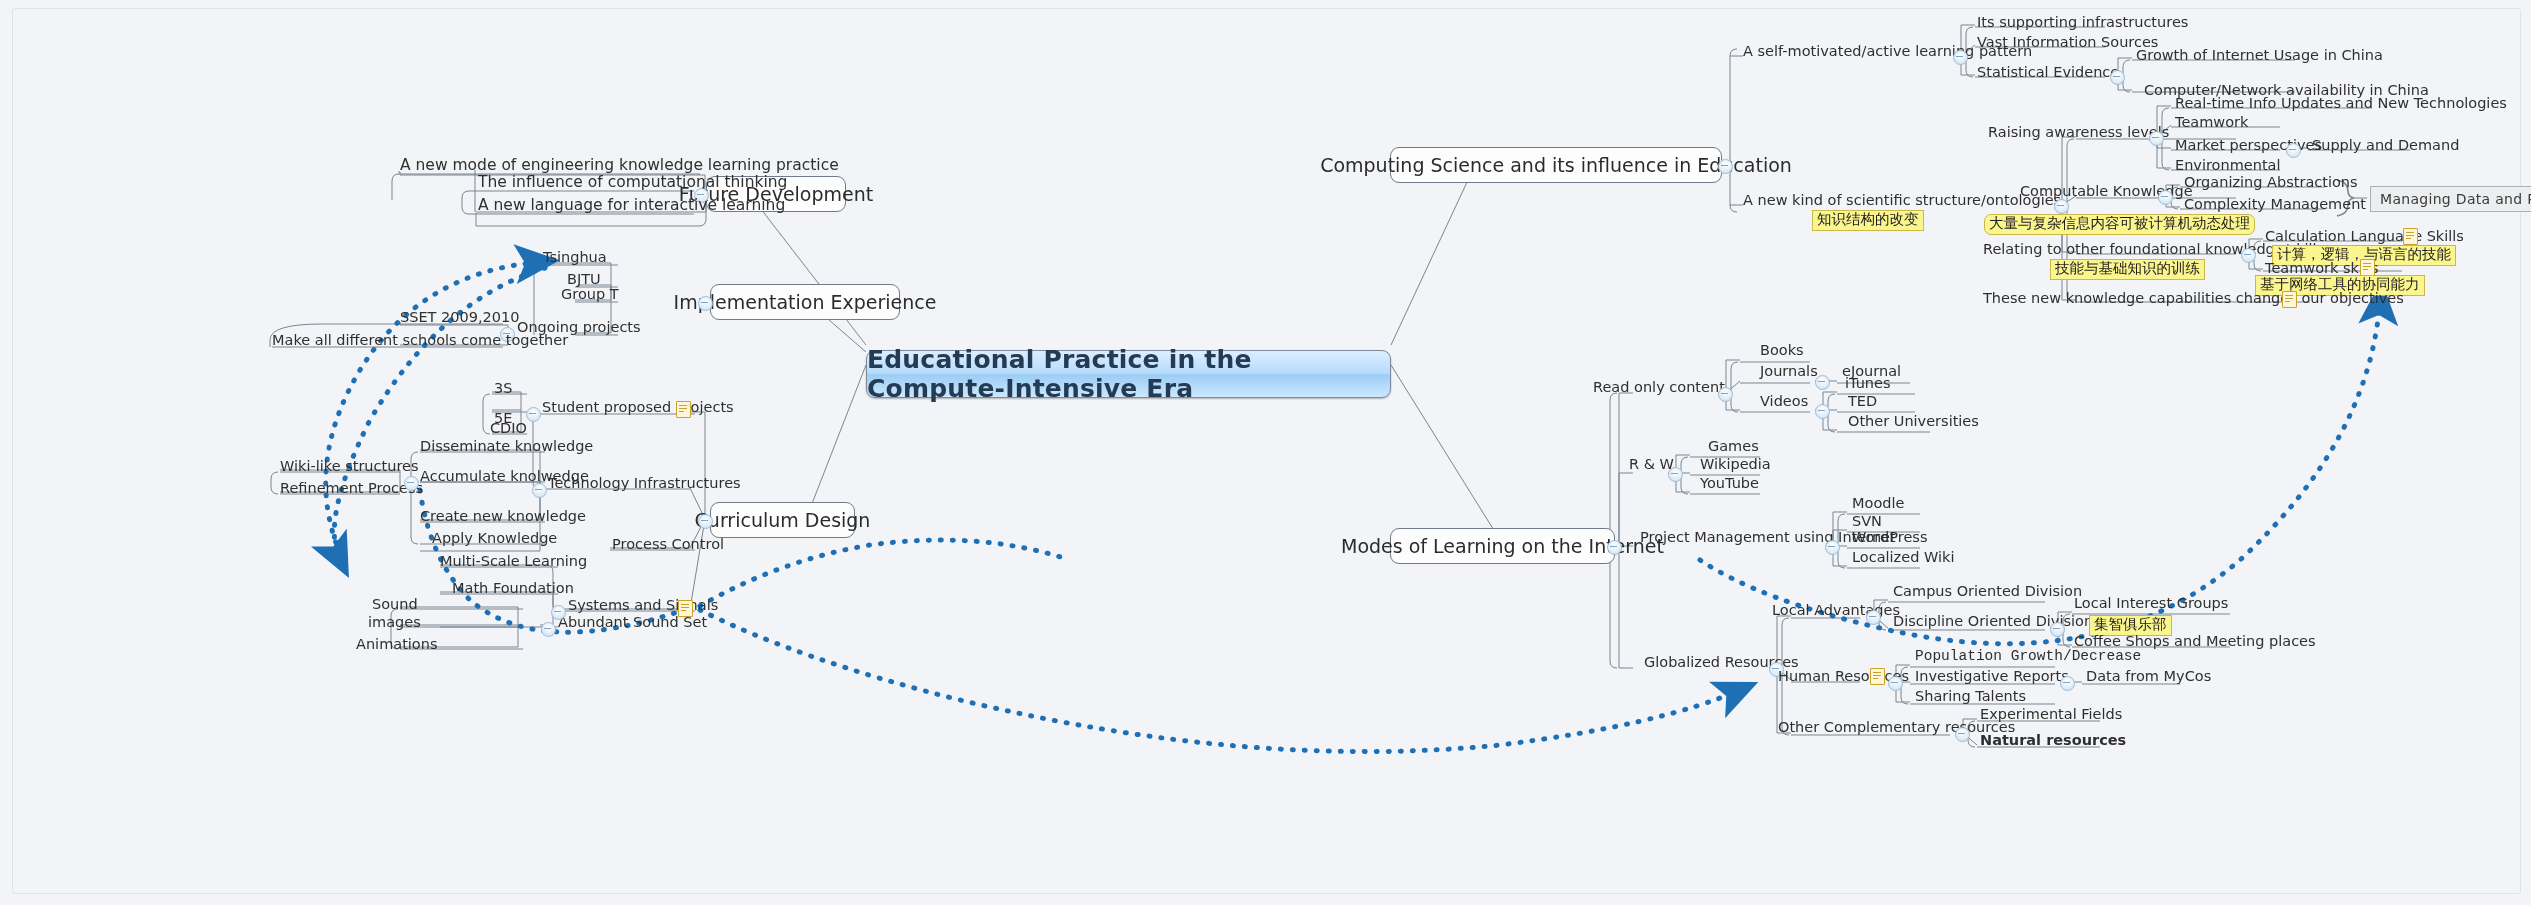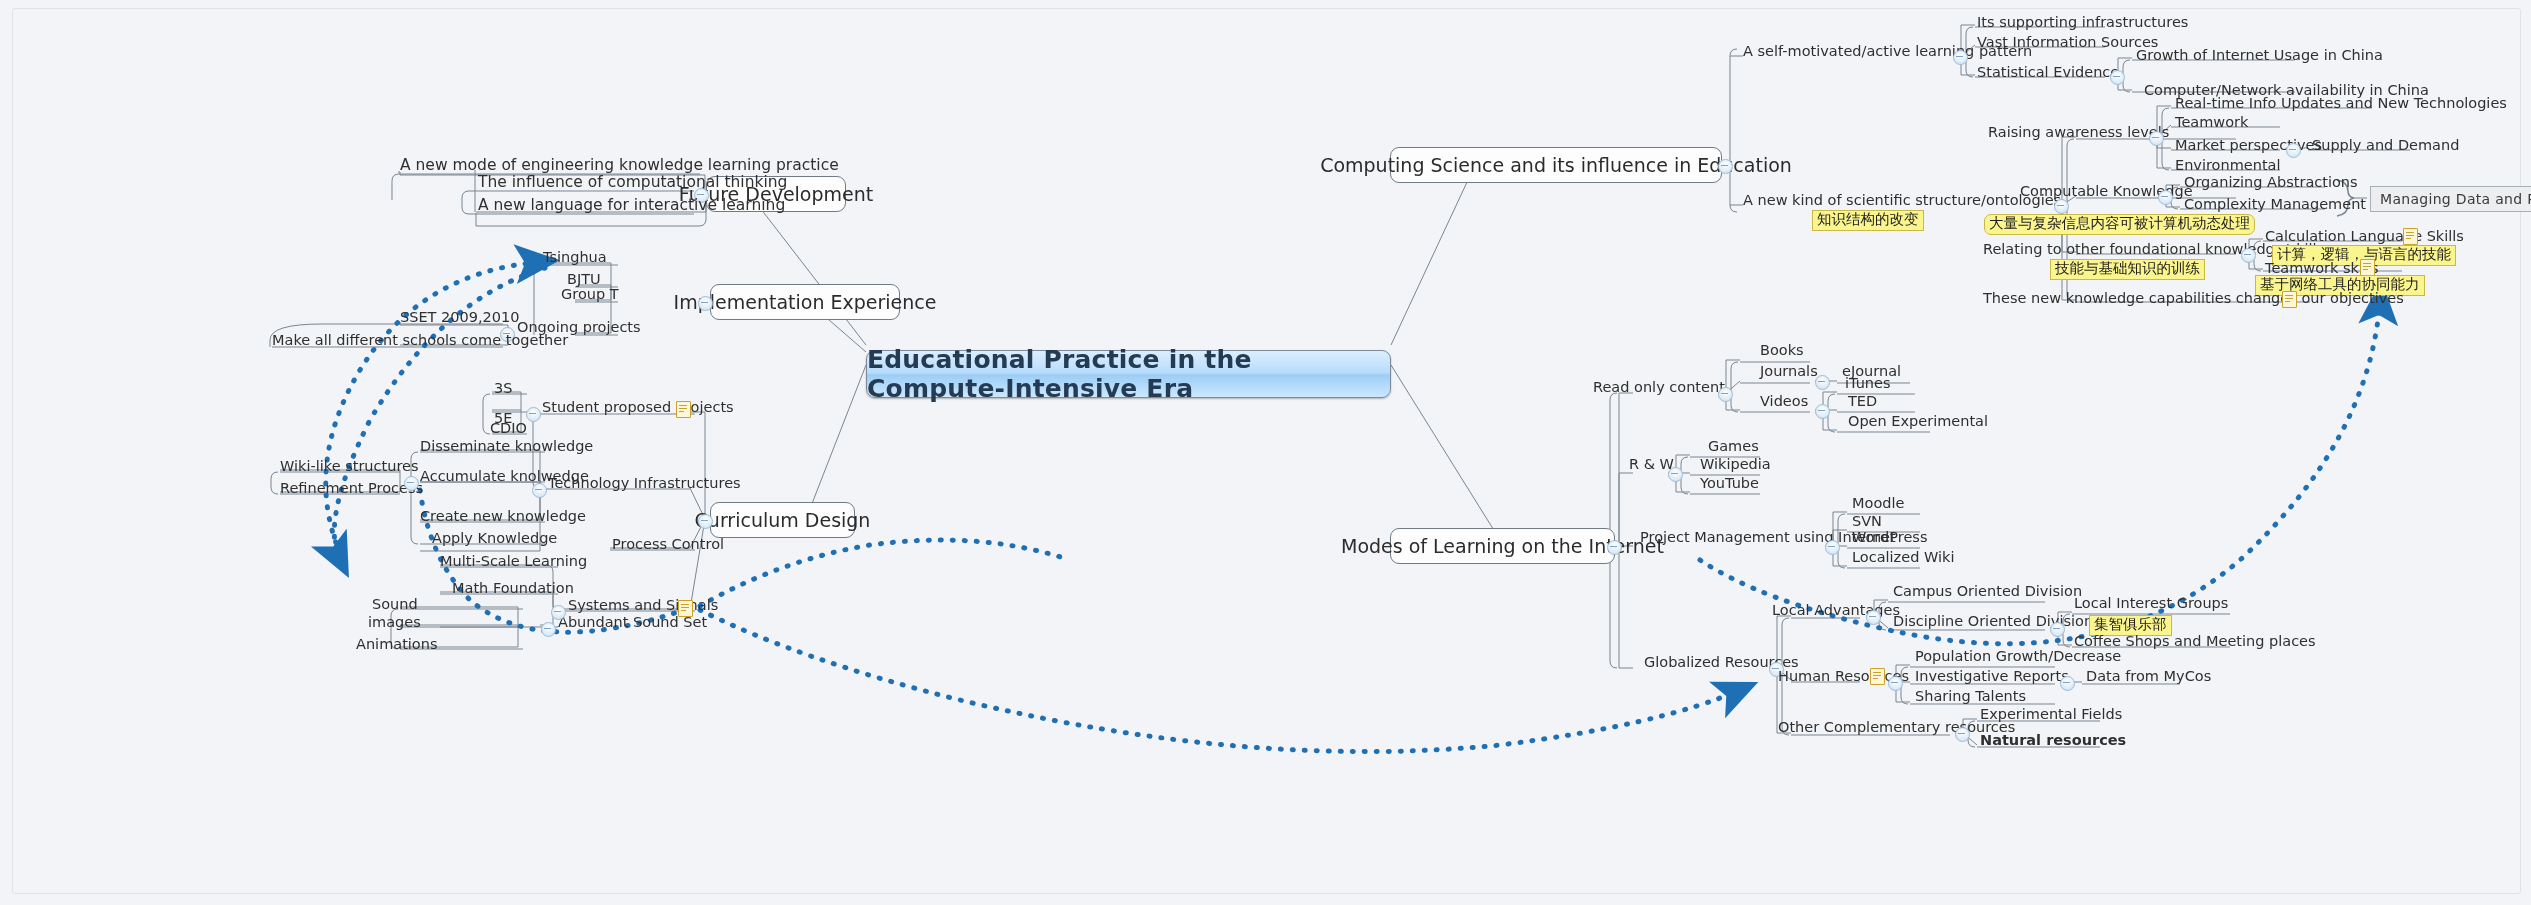--- a/index.html
+++ b/index.html
@@ -516,21 +516,21 @@
   <div class="node leaf small" style="left:1760px;top:342px;">Books</div>
   <div class="node leaf small" style="left:1760px;top:363px;">Journals</div>
   <div class="knob" style="left:1815px;top:375px;"></div>
   <div class="node leaf small" style="left:1842px;top:363px;">eJournal</div>
   <div class="node leaf small" style="left:1593px;top:379px;">Read only content</div>
   <div class="knob" style="left:1718px;top:387px;"></div>
   <div class="node leaf small" style="left:1845px;top:375px;">iTunes</div>
   <div class="node leaf small" style="left:1760px;top:393px;">Videos</div>
   <div class="knob" style="left:1815px;top:404px;"></div>
   <div class="node leaf small" style="left:1848px;top:393px;">TED</div>
-  <div class="node leaf small" style="left:1848px;top:413px;">Open Experimental</div>
+  <div class="node leaf small" style="left:1848px;top:413px;">Other Universities</div>
 
   <div class="node leaf small" style="left:1708px;top:438px;">Games</div>
   <div class="node leaf small" style="left:1629px;top:456px;">R &amp; W</div>
   <div class="knob" style="left:1668px;top:467px;"></div>
   <div class="node leaf small" style="left:1700px;top:456px;">Wikipedia</div>
   <div class="node leaf small" style="left:1700px;top:475px;">YouTube</div>
 
   <div class="node leaf small" style="left:1640px;top:529px;">Project Management using Internet</div>
   <div class="knob" style="left:1825px;top:540px;"></div>
   <div class="node leaf small" style="left:1852px;top:495px;">Moodle</div>
@@ -542,21 +542,21 @@
   <div class="node leaf small" style="left:1772px;top:602px;">Local Advantages</div>
   <div class="knob" style="left:1866px;top:610px;"></div>
   <div class="node leaf small" style="left:1893px;top:613px;">Discipline Oriented Division</div>
   <div class="knob" style="left:2050px;top:622px;"></div>
   <div class="node leaf small" style="left:2074px;top:595px;">Local Interest Groups</div>
   <div class="hl" style="left:2089px;top:615px;">集智俱乐部</div>
   <div class="node leaf small" style="left:2074px;top:633px;">Coffee Shops and Meeting places</div>
 
   <div class="node leaf small" style="left:1644px;top:654px;">Globalized Resources</div>
   <div class="knob" style="left:1769px;top:662px;"></div>
-  <div class="node leaf small" style="left:1915px;top:648px;">Population Growth/Decrease</div>
+  <div class="node leaf small" style="left:1915px;top:648px;font-family:Liberation Mono, monospace;">Population Growth/Decrease</div>
   <div class="node leaf small" style="left:1778px;top:668px;">Human Resources</div>
   <div class="note" style="left:1870px;top:668px;">
       <i></i>
       <i></i>
       <i></i>
     </div>
   <div class="knob" style="left:1888px;top:676px;"></div>
   <div class="node leaf small" style="left:1915px;top:668px;">Investigative Reports</div>
   <div class="knob" style="left:2060px;top:676px;"></div>
   <div class="node leaf small" style="left:2086px;top:668px;">Data from MyCos</div>

